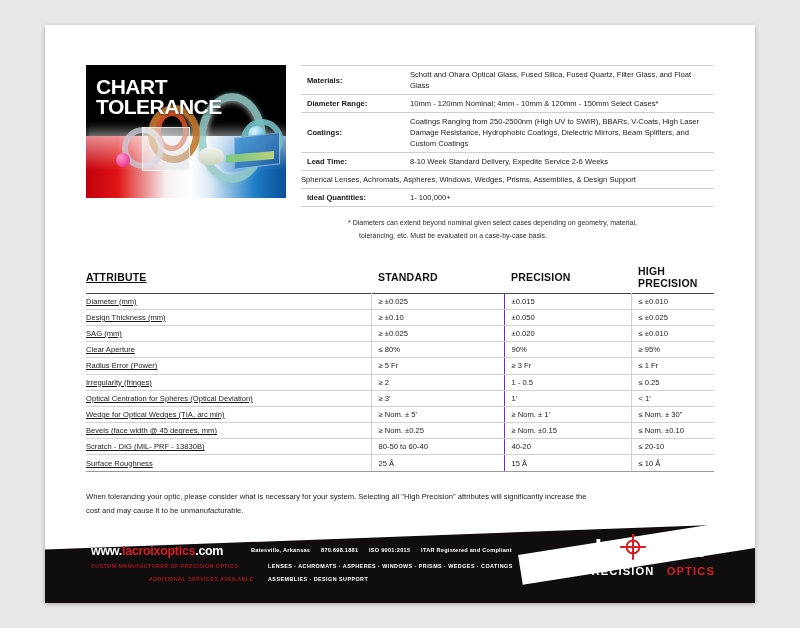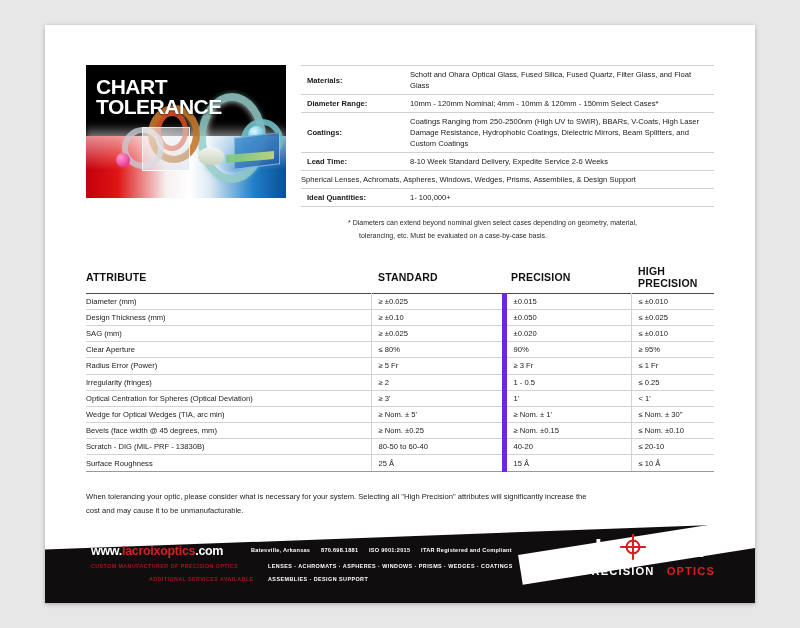--- a/index.html
+++ b/index.html
@@ -113,23 +113,23 @@
     text-align:left;font-size:10.5px;font-weight:bold;color:#111;
     padding:0 0 4px 0;letter-spacing:.2px;
   }
   .mt thead tr{border-bottom:1.6px solid #4a4a4a;}
   .mt td{
     font-size:7.6px;color:#1a1a1a;
     padding:3.1px 0 3.1px 0;
     border-bottom:1px solid #d2d2d2;
     margin-left:24px;
   }
-  .mt .c-attr{width:285px;}
+  .mt .c-attr{width:285px;text-decoration:underline;}
   .mt .c-std{width:126px;padding-left:7px;border-left:1px solid #d2d2d2;}
-  .mt .c-prec{width:120px;padding-left:7px;border-left:5px solid #6d28d9;}
+  .mt .c-prec{width:120px;padding-left:7px;border-left:1px solid #6d28d9;}
   .mt .c-high{padding-left:7px;border-left:1px solid #d2d2d2;}
   .mt thead .c-std,.mt thead .c-prec,.mt thead .c-high{border-left:none;}
   .mt tbody tr:last-child td{border-bottom:1.4px solid #9a9a9a;}
   .note{
     margin:18px 41px 0 41px;
     font-size:7.6px;color:#1a1a1a;line-height:1.95;
     width:620px;
   }
   
   .footer{

